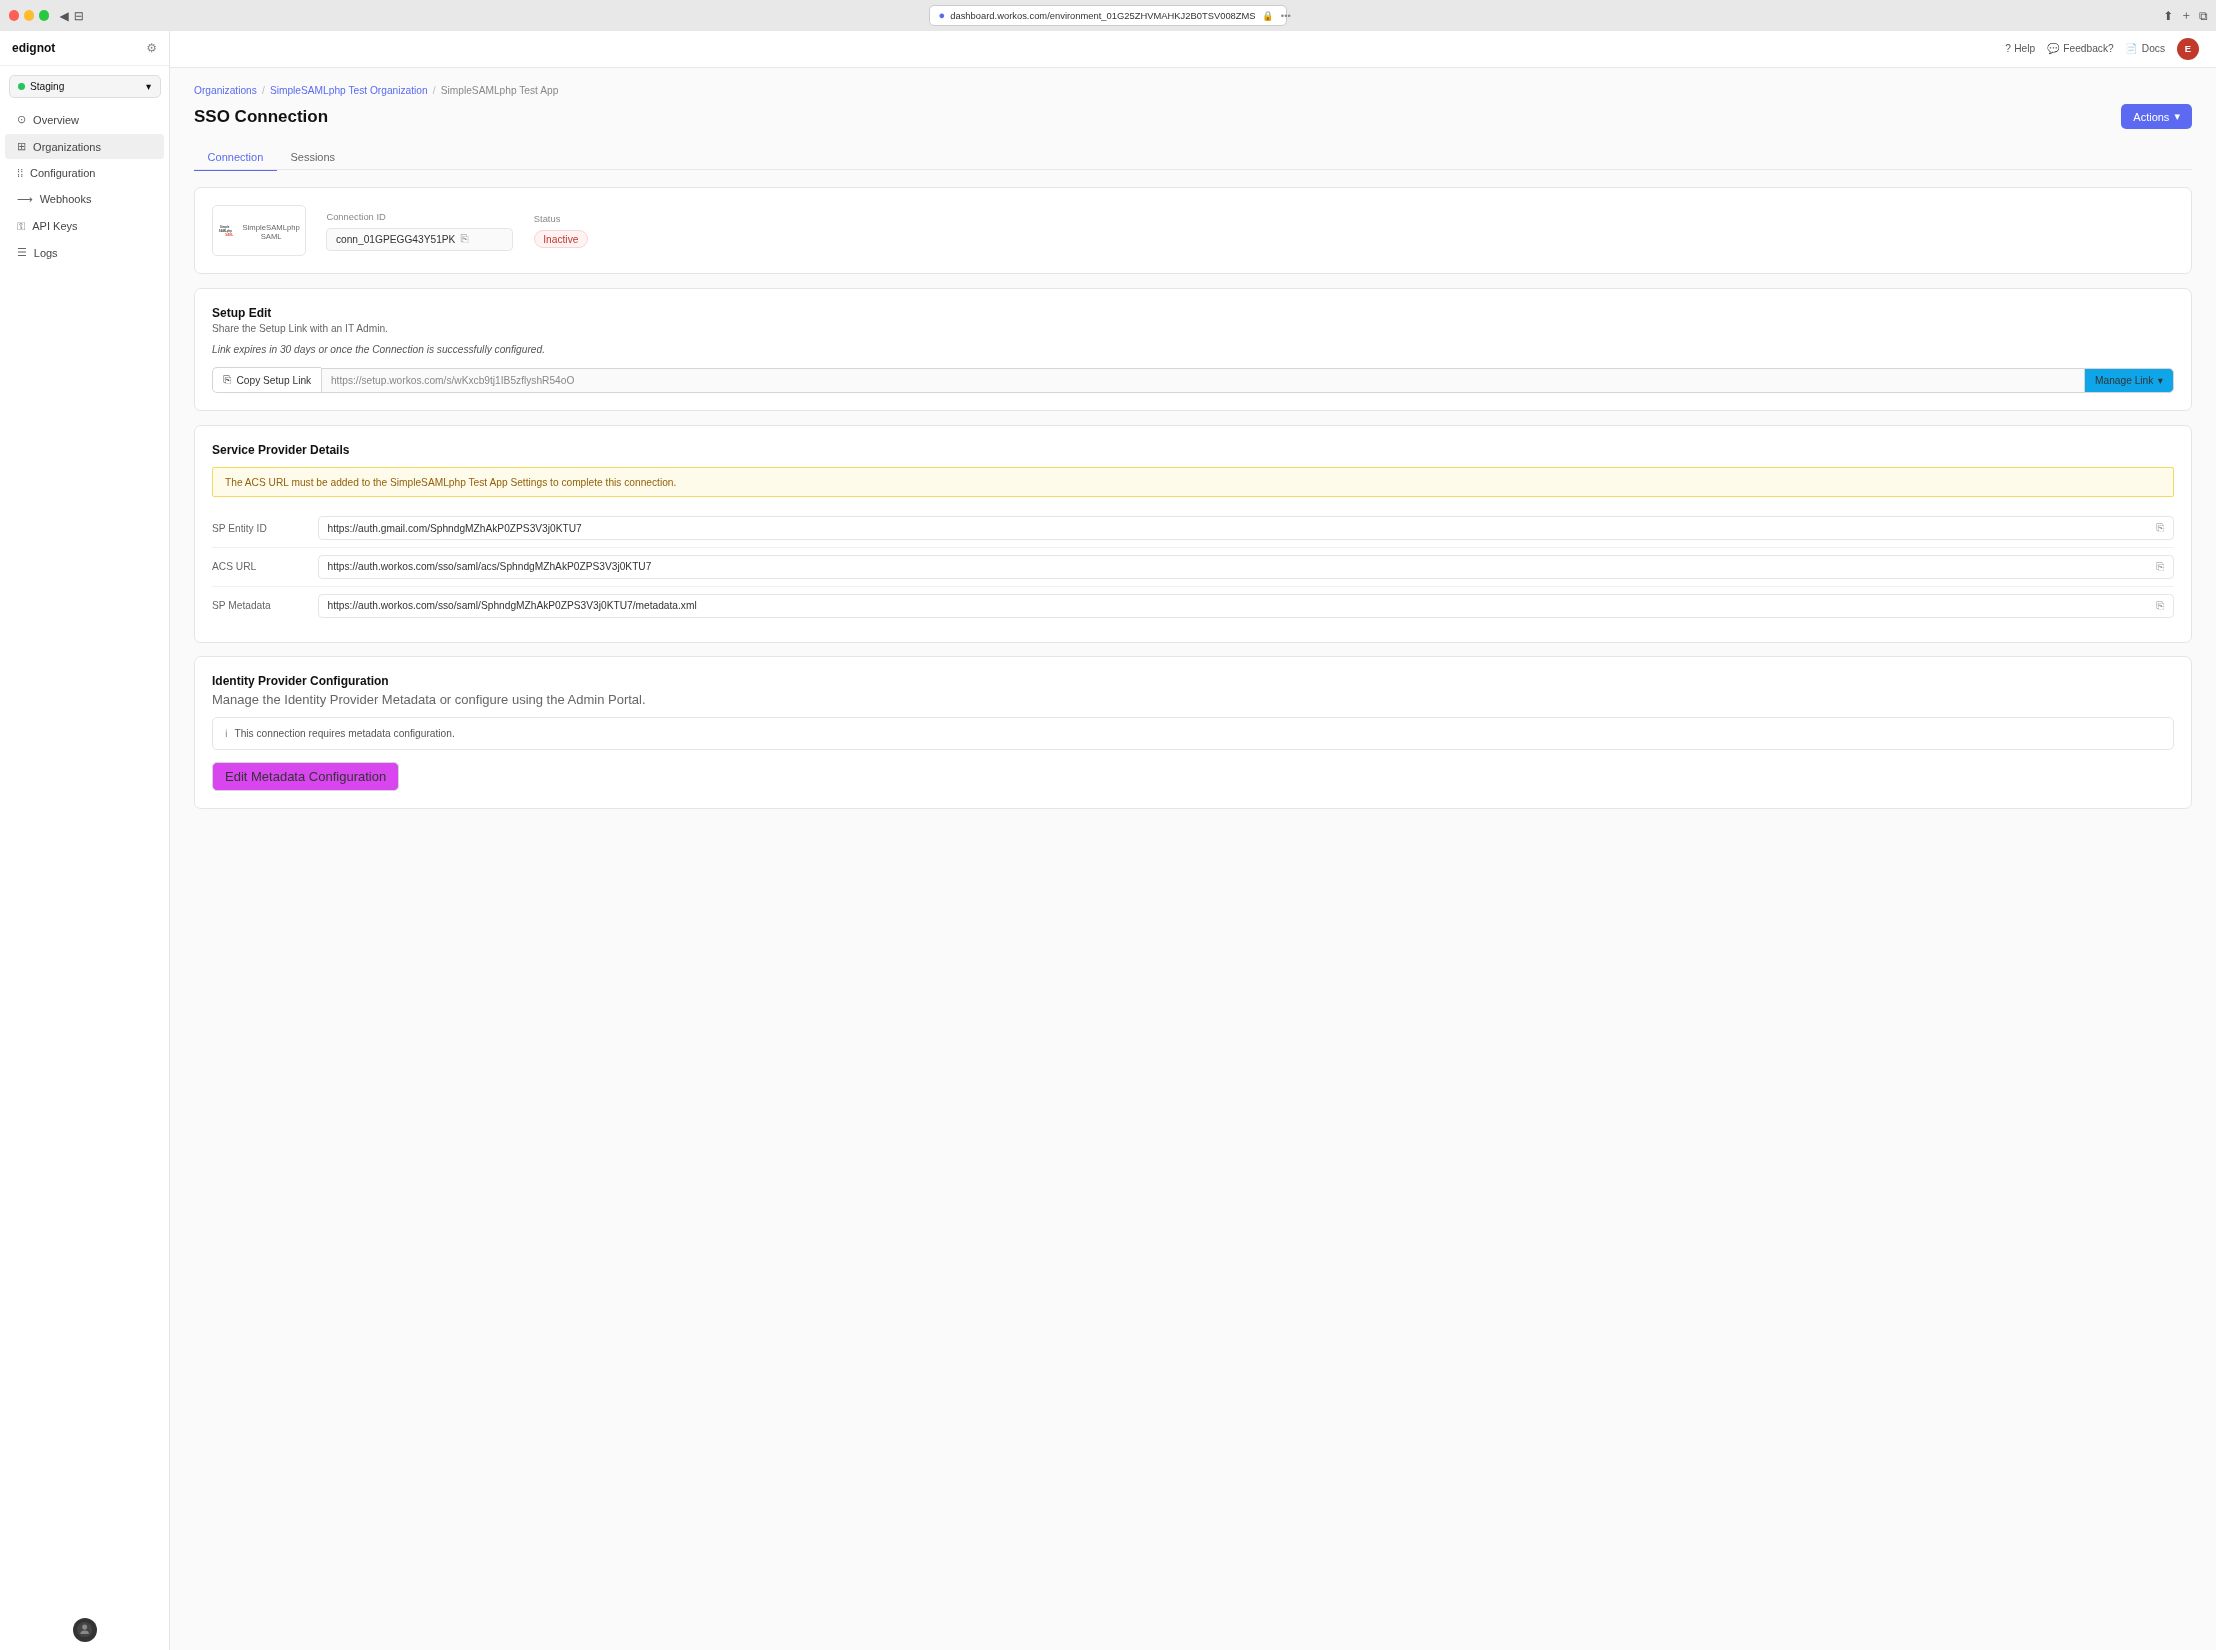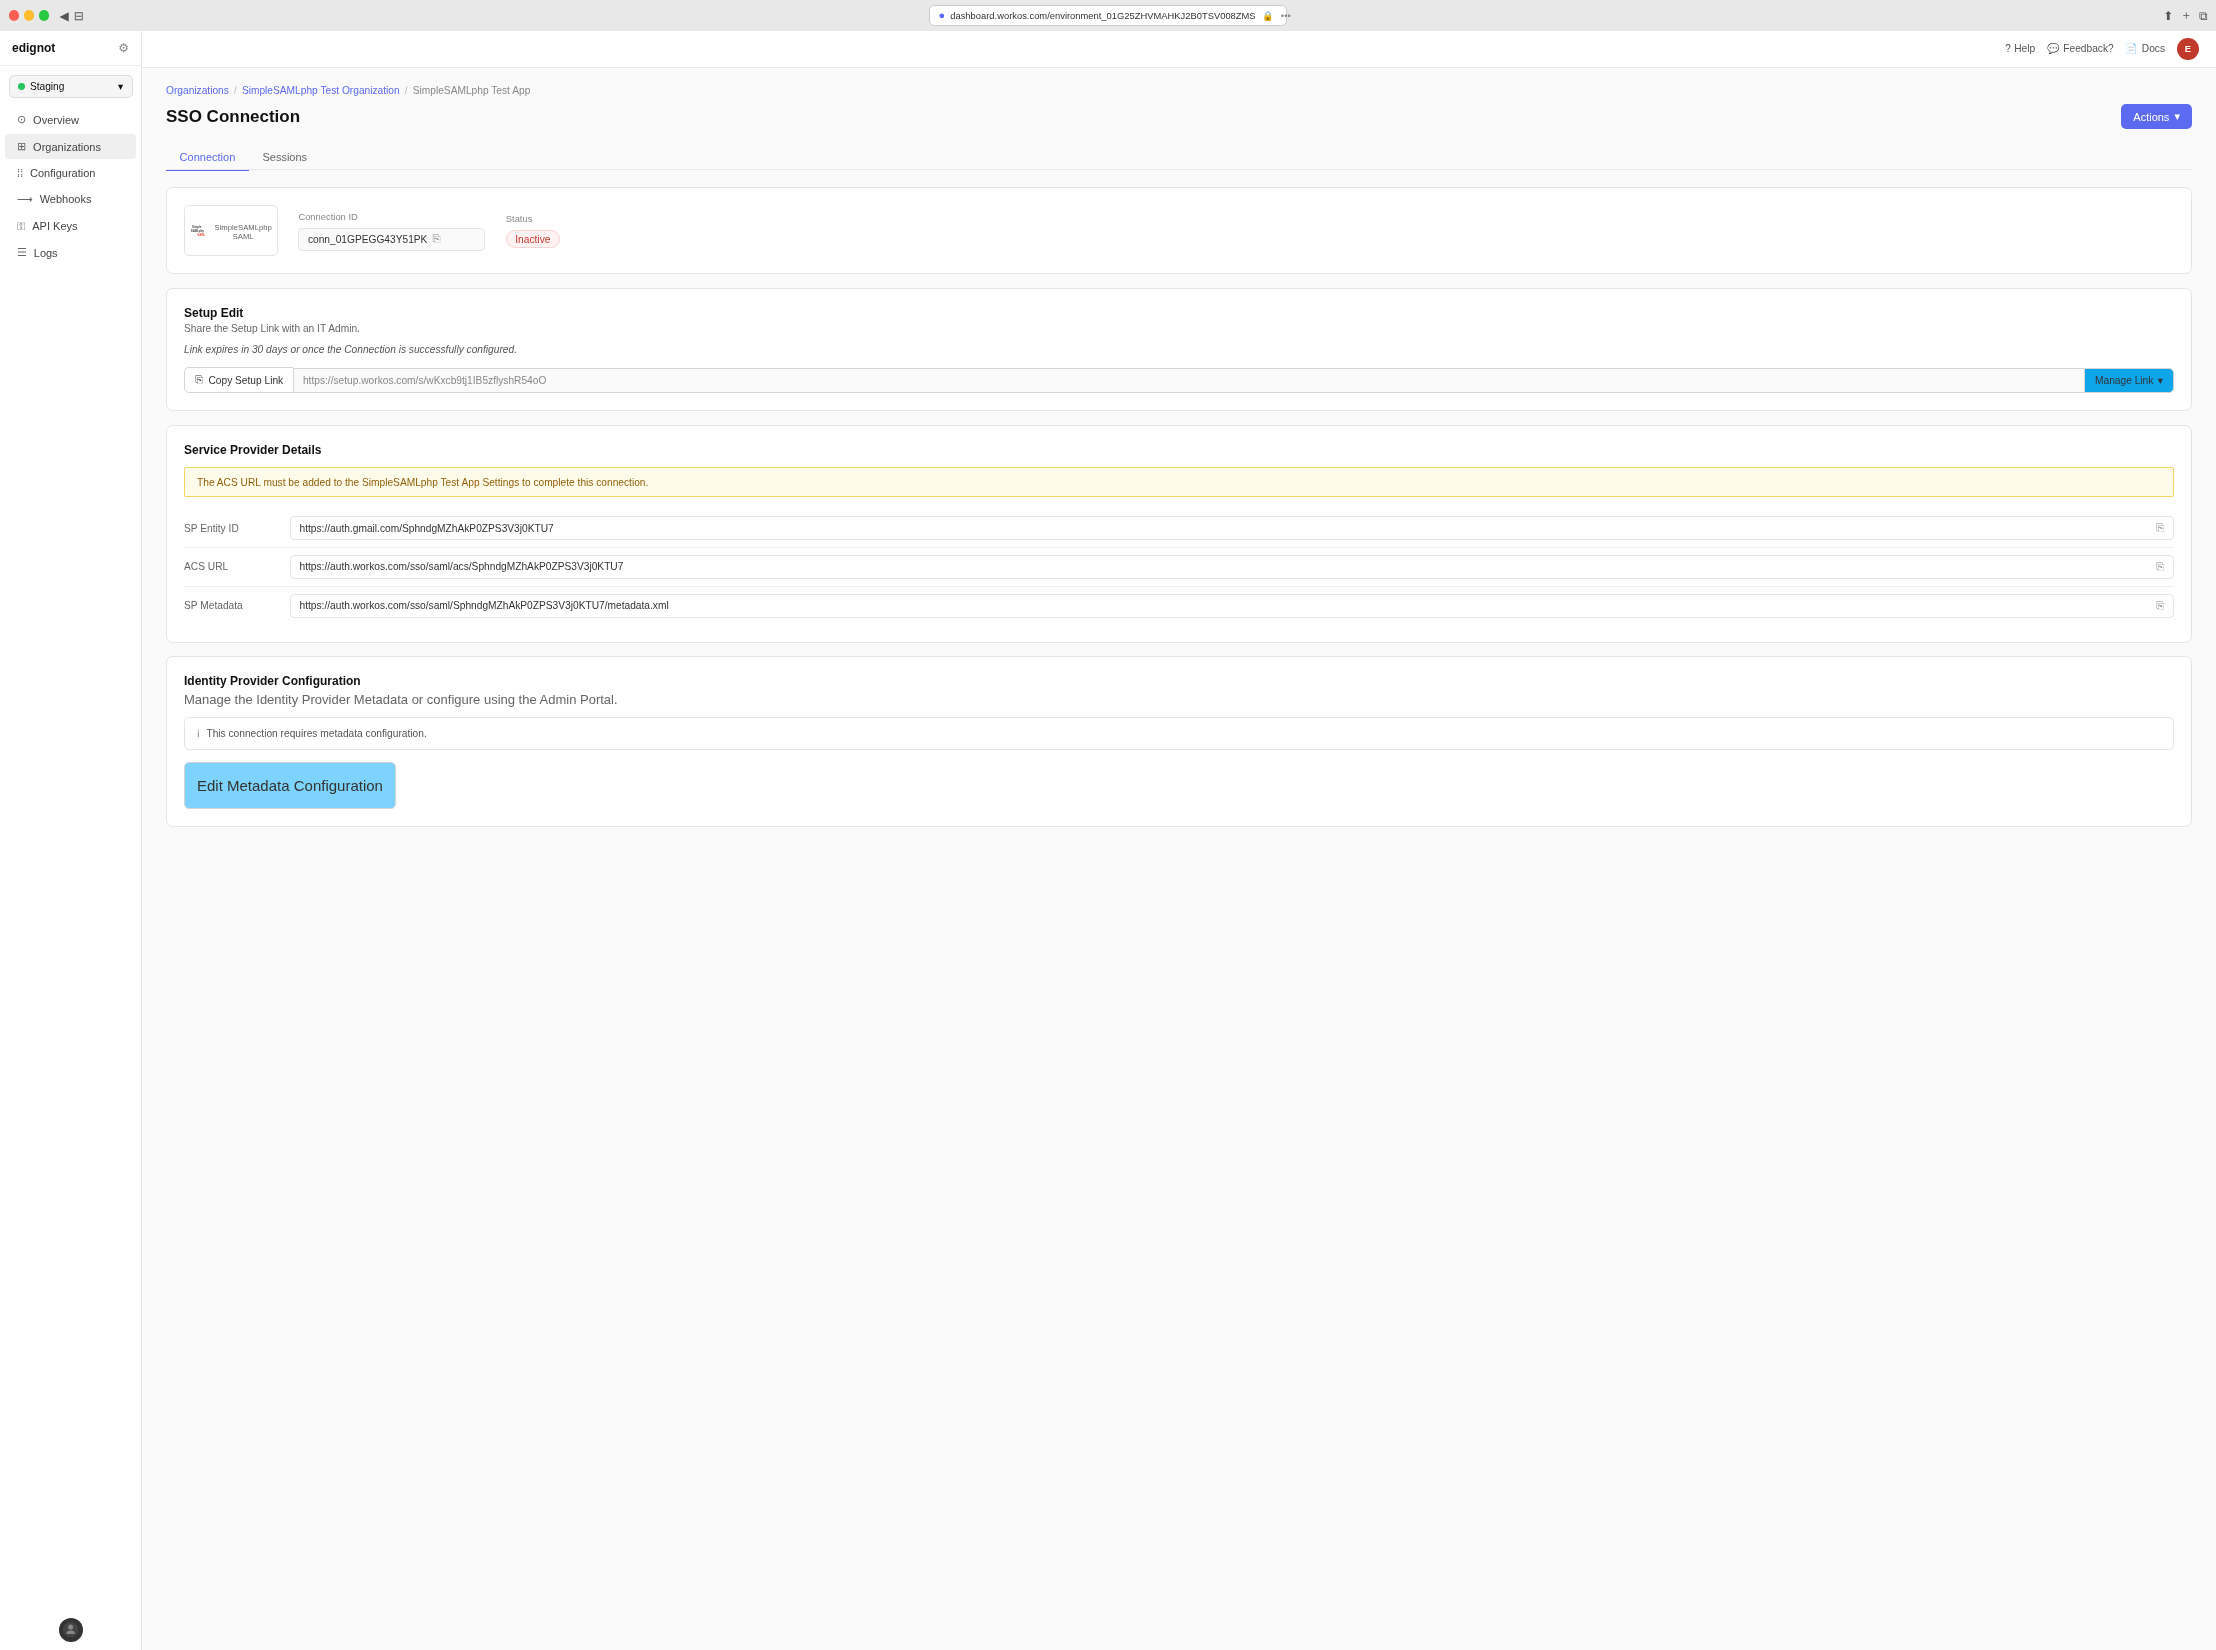--- a/index.html
+++ b/index.html
@@ -44,21 +44,21 @@
       height: 20.4px;
     }
     .titlebar-icons { display: flex; gap: 6.8px; margin-left: auto; align-items: center; }
     .titlebar-icon-btn { background: none; border: none; cursor: pointer; color: #555; font-size: 12px; }
 
     
     .app { display: flex; height: calc(100vh - 31px); }
 
     
     .sidebar {
-      width: 142px;
+      width: 170px;
       background: #fff;
       border-right: 0.9px solid #e5e5e5;
       display: flex;
       flex-direction: column;
       flex-shrink: 0;
     }
     .sidebar-header {
       padding: 10.2px 12px;
       display: flex;
       align-items: center;
@@ -285,25 +285,25 @@
       gap: 6.8px;
       background: #fff;
       border: 0.9px solid #e5e5e5;
       border-radius: 5.1px;
       padding: 8.5px 12px;
       font-size: 10.2px;
       color: #555;
       margin-bottom: 12px;
     }
     .edit-metadata-btn {
-      background: #7dd3fc;
+      background: #d946ef;
       border: 0.9px solid #d5d5d5;
       border-radius: 5.1px;
-      padding: 14px 12px;
-      font-size: 15px;
+      padding: 6px 12px;
+      font-size: 13px;
       cursor: pointer;
       color: #333;
       font-weight: 500;
     }
   </style>
 </head>
 <body>
 
 <div class="titlebar">
   <div class="traffic-lights">

